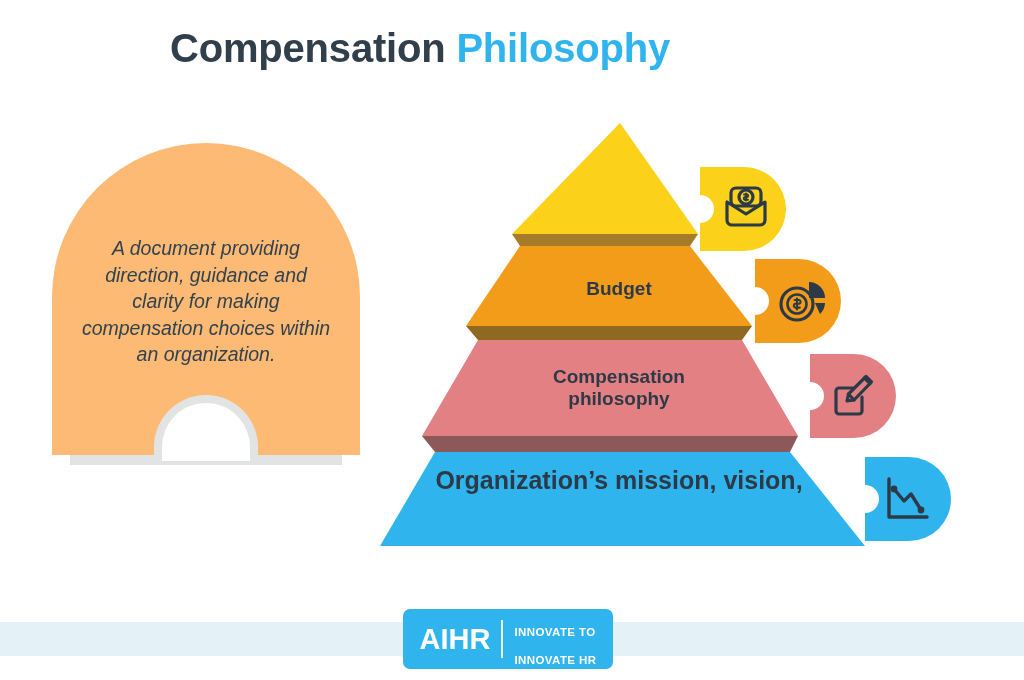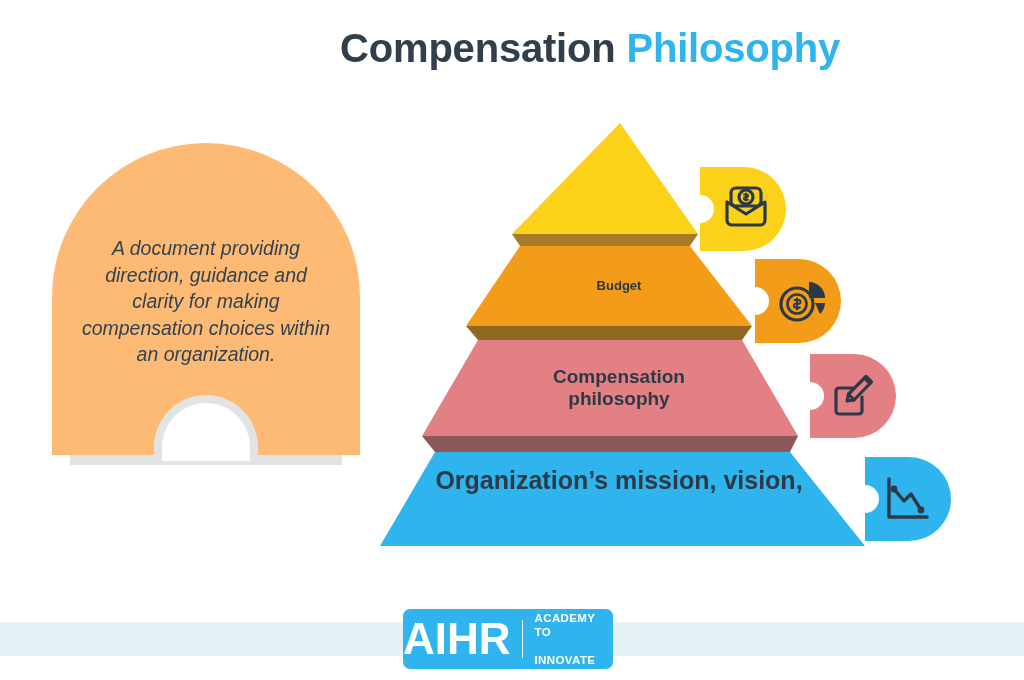--- a/index.html
+++ b/index.html
@@ -9,21 +9,21 @@
     background:#ffffff;
     font-family:"Liberation Sans", sans-serif;
     overflow:hidden;
     position:relative;
   }
   .stage{position:absolute;inset:0;width:1024px;height:680px;}
 
   
   .title{
     position:absolute;top:26px;left:0;width:840px;
-    text-align:right;
+    text-align:center;
     font-size:40px;font-weight:bold;letter-spacing:-0.2px;
     white-space:nowrap;
   }
   .title .t-dark{color:#313e4b;}
   .title .t-blue{color:#2fb4ed;}
 
   
   .arch-wrap{position:absolute;left:52px;top:143px;width:308px;height:322px;}
   .arch-base{
     position:absolute;left:18px;bottom:0;width:272px;height:16px;
@@ -78,21 +78,21 @@
     position:absolute;left:0;top:622px;width:1024px;height:34px;
     background:#e4f1f6;
   }
   .logo{
     position:absolute;left:403px;top:609px;
     width:210px;height:60px;
     background:#2fb4ed;border-radius:7px;
     display:flex;align-items:center;justify-content:center;
   }
   .logo-main{
-    color:#ffffff;font-weight:bold;font-size:44px;letter-spacing:0px;
+    color:#ffffff;font-weight:bold;font-size:29px;letter-spacing:0px;
     line-height:1;padding-right:11px;
   }
   .logo-sep{
     width:2px;height:38px;background:#ffffff;opacity:.92;
   }
   .logo-sub{
     color:#ffffff;font-weight:bold;font-size:11.5px;
     line-height:14px;letter-spacing:.4px;
     padding-left:11px;text-align:left;white-space:pre-line;
   }
@@ -144,21 +144,21 @@
 
     <svg class="lvl-shape" style="left:0;top:0;width:540px;height:440px;position:absolute;" viewBox="0 0 540 440">
       <polygon points="260,5 152,116 338,116" fill="#fbd119"></polygon>
     </svg>
 
     <div class="lvl-label" style="top:60px;font-size:17.5px;">
       <div style="margin-left:-22px;">
       </div>
     </div>
 
-    <div class="lvl-label" style="top:160px;font-size:13px;">
+    <div class="lvl-label" style="top:160px;font-size:19px;">
       <div style="margin-left:-22px;">
         <div>Budget</div>
       </div>
     </div>
 
     <div class="lvl-label" style="top:248px;font-size:19px;">
       <div style="margin-left:-22px;">
         <div>Compensation</div>
         <div>philosophy</div>
       </div>
@@ -220,18 +220,18 @@
         <circle cx="34" cy="33" r="3.4" fill="#2c3a47" stroke="none"></circle>
       </g>
     </svg>
   </div>
 
   <div class="footer-band"></div>
   <div class="logo">
     <span class="logo-main">AIHR</span>
     <span class="logo-sep"></span>
     <span class="logo-sub">
-      <span>ACADEMY TO</span><br>
+      <span>INNOVATE TO</span><br>
       <span>INNOVATE HR</span>
     </span>
   </div>
 
 </div>
 
 </body></html>

